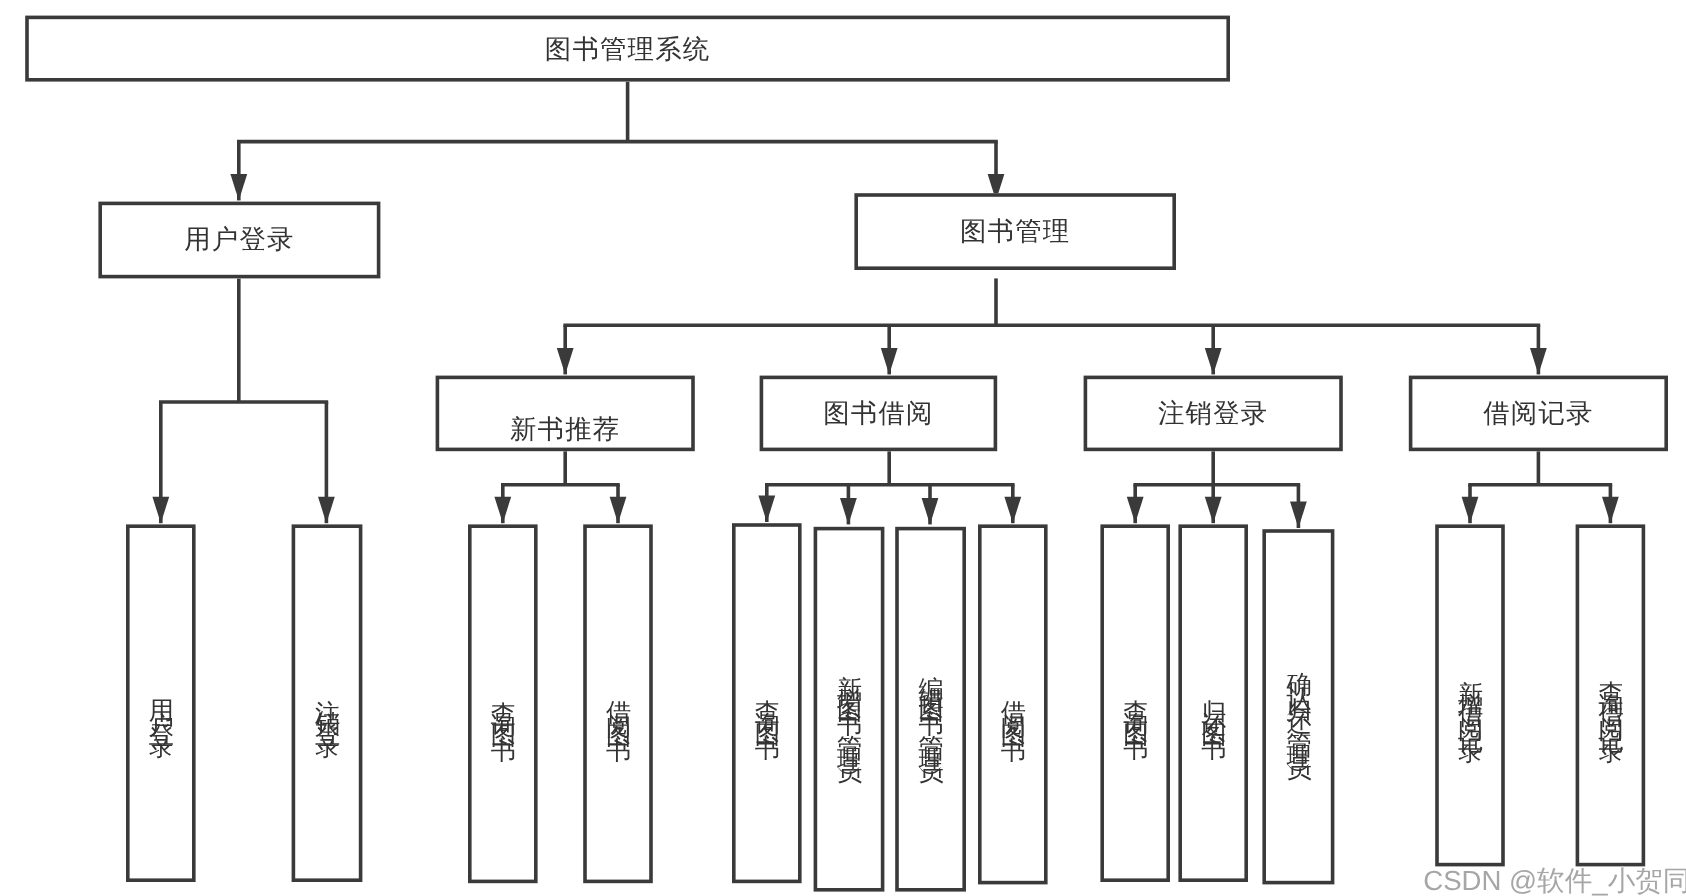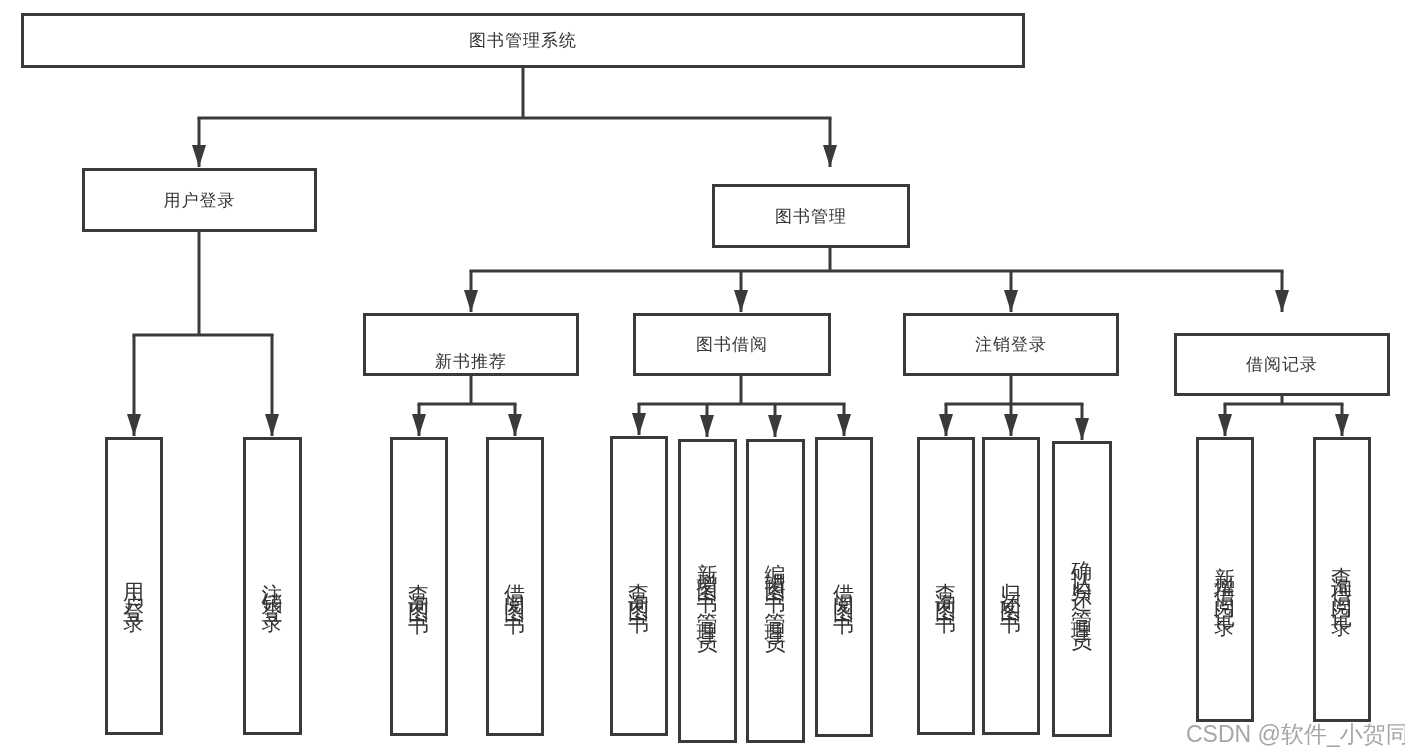--- a/index.html
+++ b/index.html
@@ -33,38 +33,38 @@
   .box {
     position: absolute;
     background: #fff;
     border: 3px solid var(--line);
     display: flex;
     align-items: center;
     justify-content: center;
     color: var(--text);
     z-index: 2;
   }
-  .hbox { font-size: 17px; letter-spacing: 1px; }
+  .hbox { font-size: 22px; letter-spacing: 1px; }
   .vbox span {
     writing-mode: vertical-rl;
     text-orientation: mixed;
     font-size: 21px;
     letter-spacing: 10px;
     line-height: 1;
   }
   
   #n-root          { left: 21px;   top: 13px;  width: 1004px; height: 55px; }
   
   #n-user-login    { left: 82px;   top: 168px; width: 235px; height: 64px; }
-  #n-book-mgmt     { left: 712px;  top: 184px; width: 198px; height: 64px; }
+  #n-book-mgmt     { left: 712px;  top: 161px; width: 268px; height: 64px; }
   
   #n-new-book-rec  { left: 363px;  top: 313px; width: 216px; height: 63px; align-items: flex-end; }
   #n-book-borrow   { left: 633px;  top: 313px; width: 198px; height: 63px; }
   #n-cur-borrow    { left: 903px;  top: 313px; width: 216px; height: 63px; }
-  #n-borrow-rec    { left: 1174px; top: 313px; width: 216px; height: 63px; margin-top: 20px; }
+  #n-borrow-rec    { left: 1174px; top: 313px; width: 216px; height: 63px; }
   
   #l-user-login    { left: 105px;  top: 437px; width: 58px; height: 298px; }
   #l-logout        { left: 243px;  top: 437px; width: 59px; height: 298px; }
   #l-query-book-a  { left: 390px;  top: 437px; width: 58px; height: 299px; }
   #l-borrow-book-a { left: 486px;  top: 437px; width: 58px; height: 299px; }
   #l-query-book-b  { left: 610px;  top: 436px; width: 58px; height: 300px; }
   #l-add-book      { left: 678px;  top: 439px; width: 59px; height: 304px; }
   #l-edit-book     { left: 746px;  top: 439px; width: 59px; height: 304px; }
   #l-borrow-book-b { left: 815px;  top: 437px; width: 58px; height: 300px; }
   #l-query-book-c  { left: 917px;  top: 437px; width: 58px; height: 298px; }

